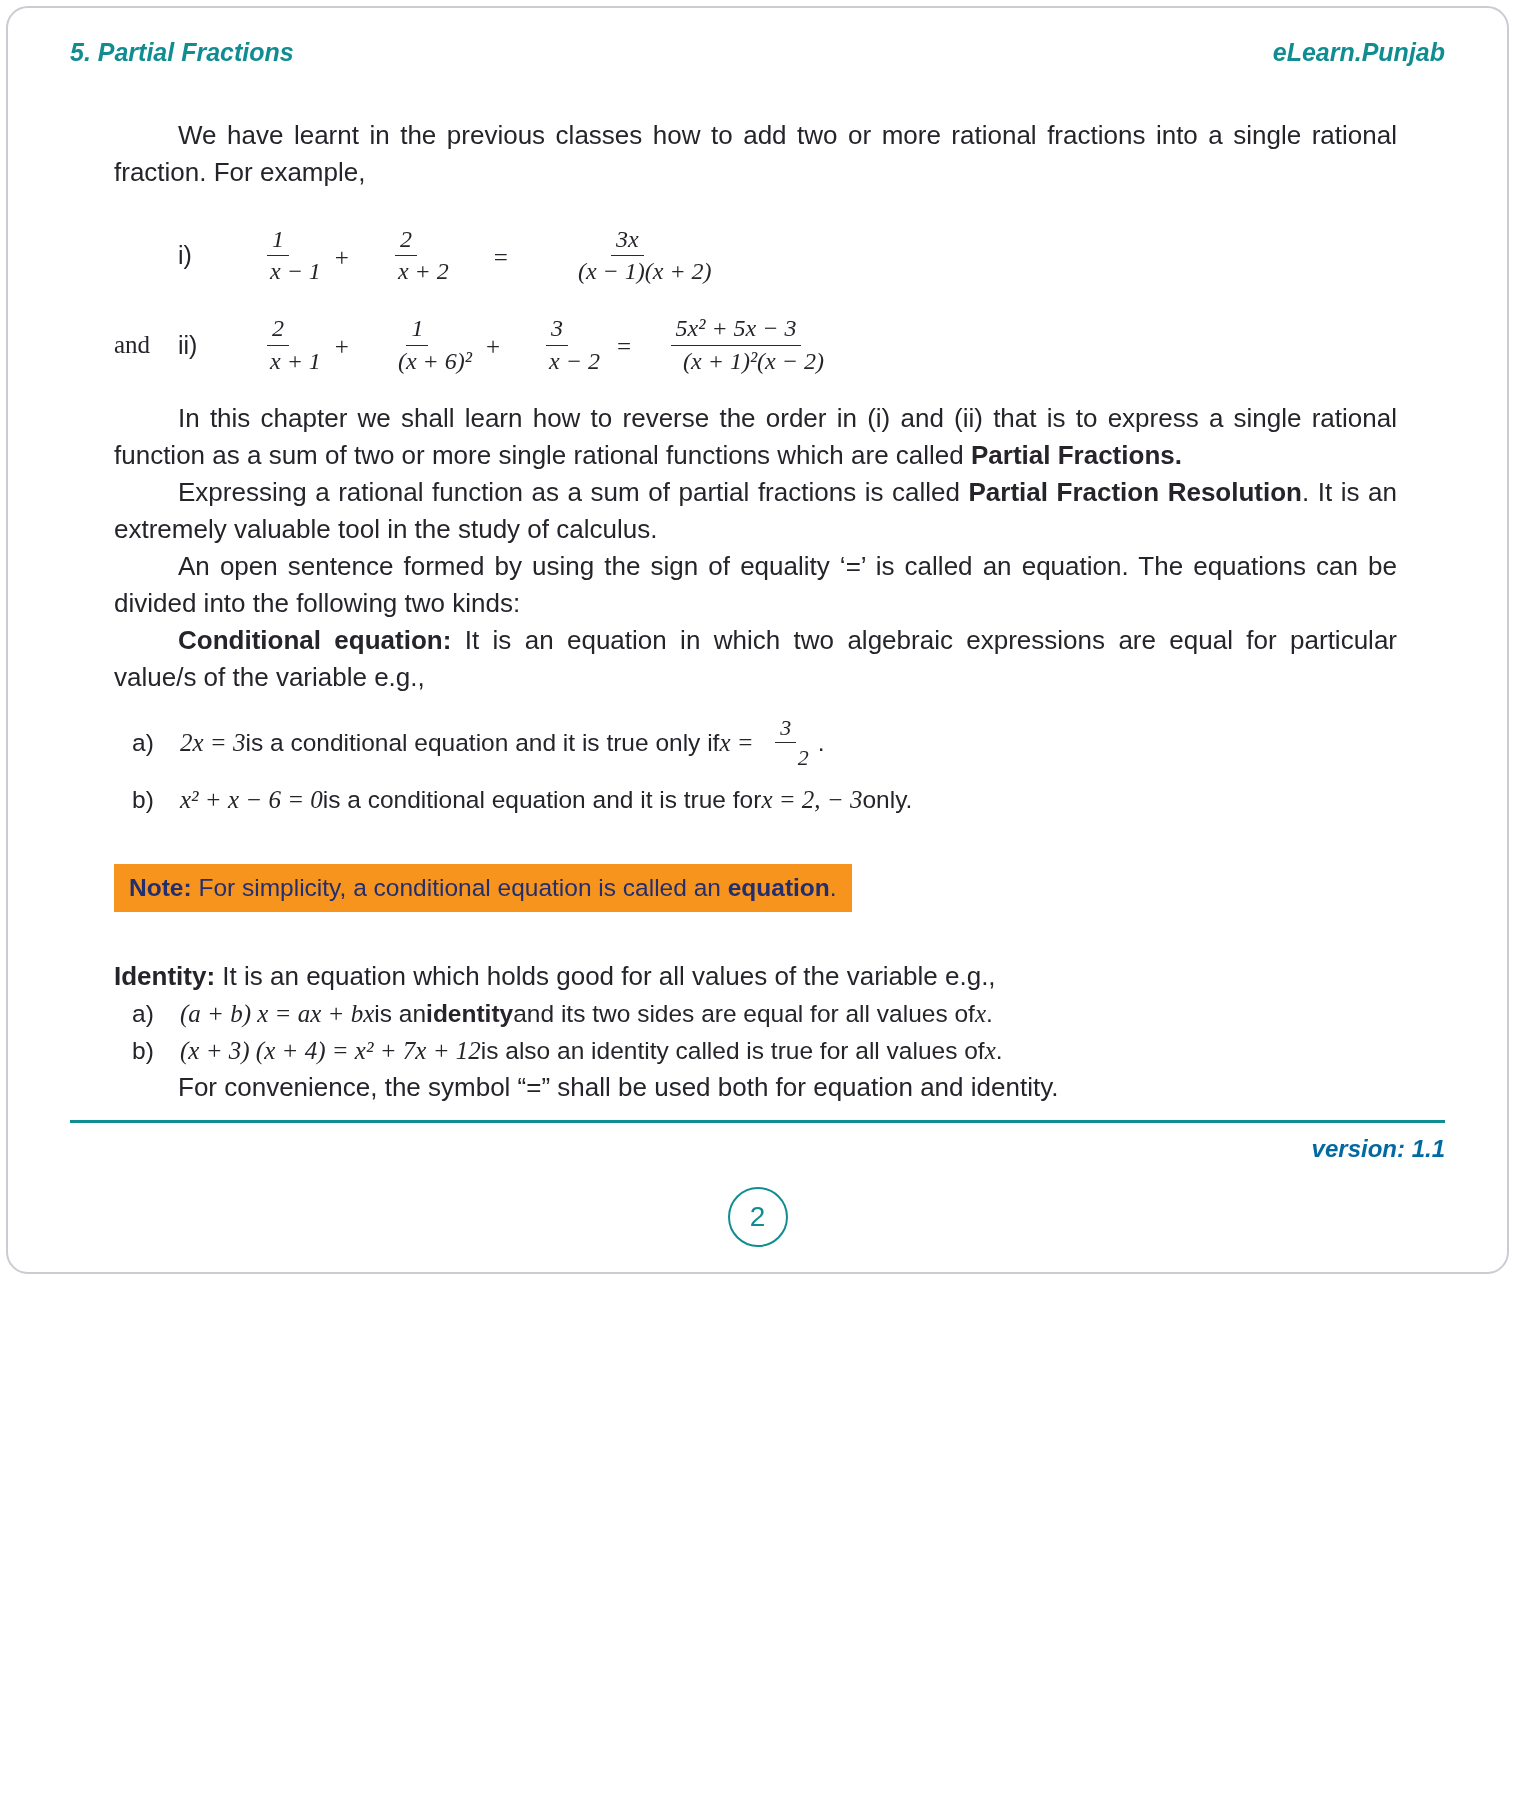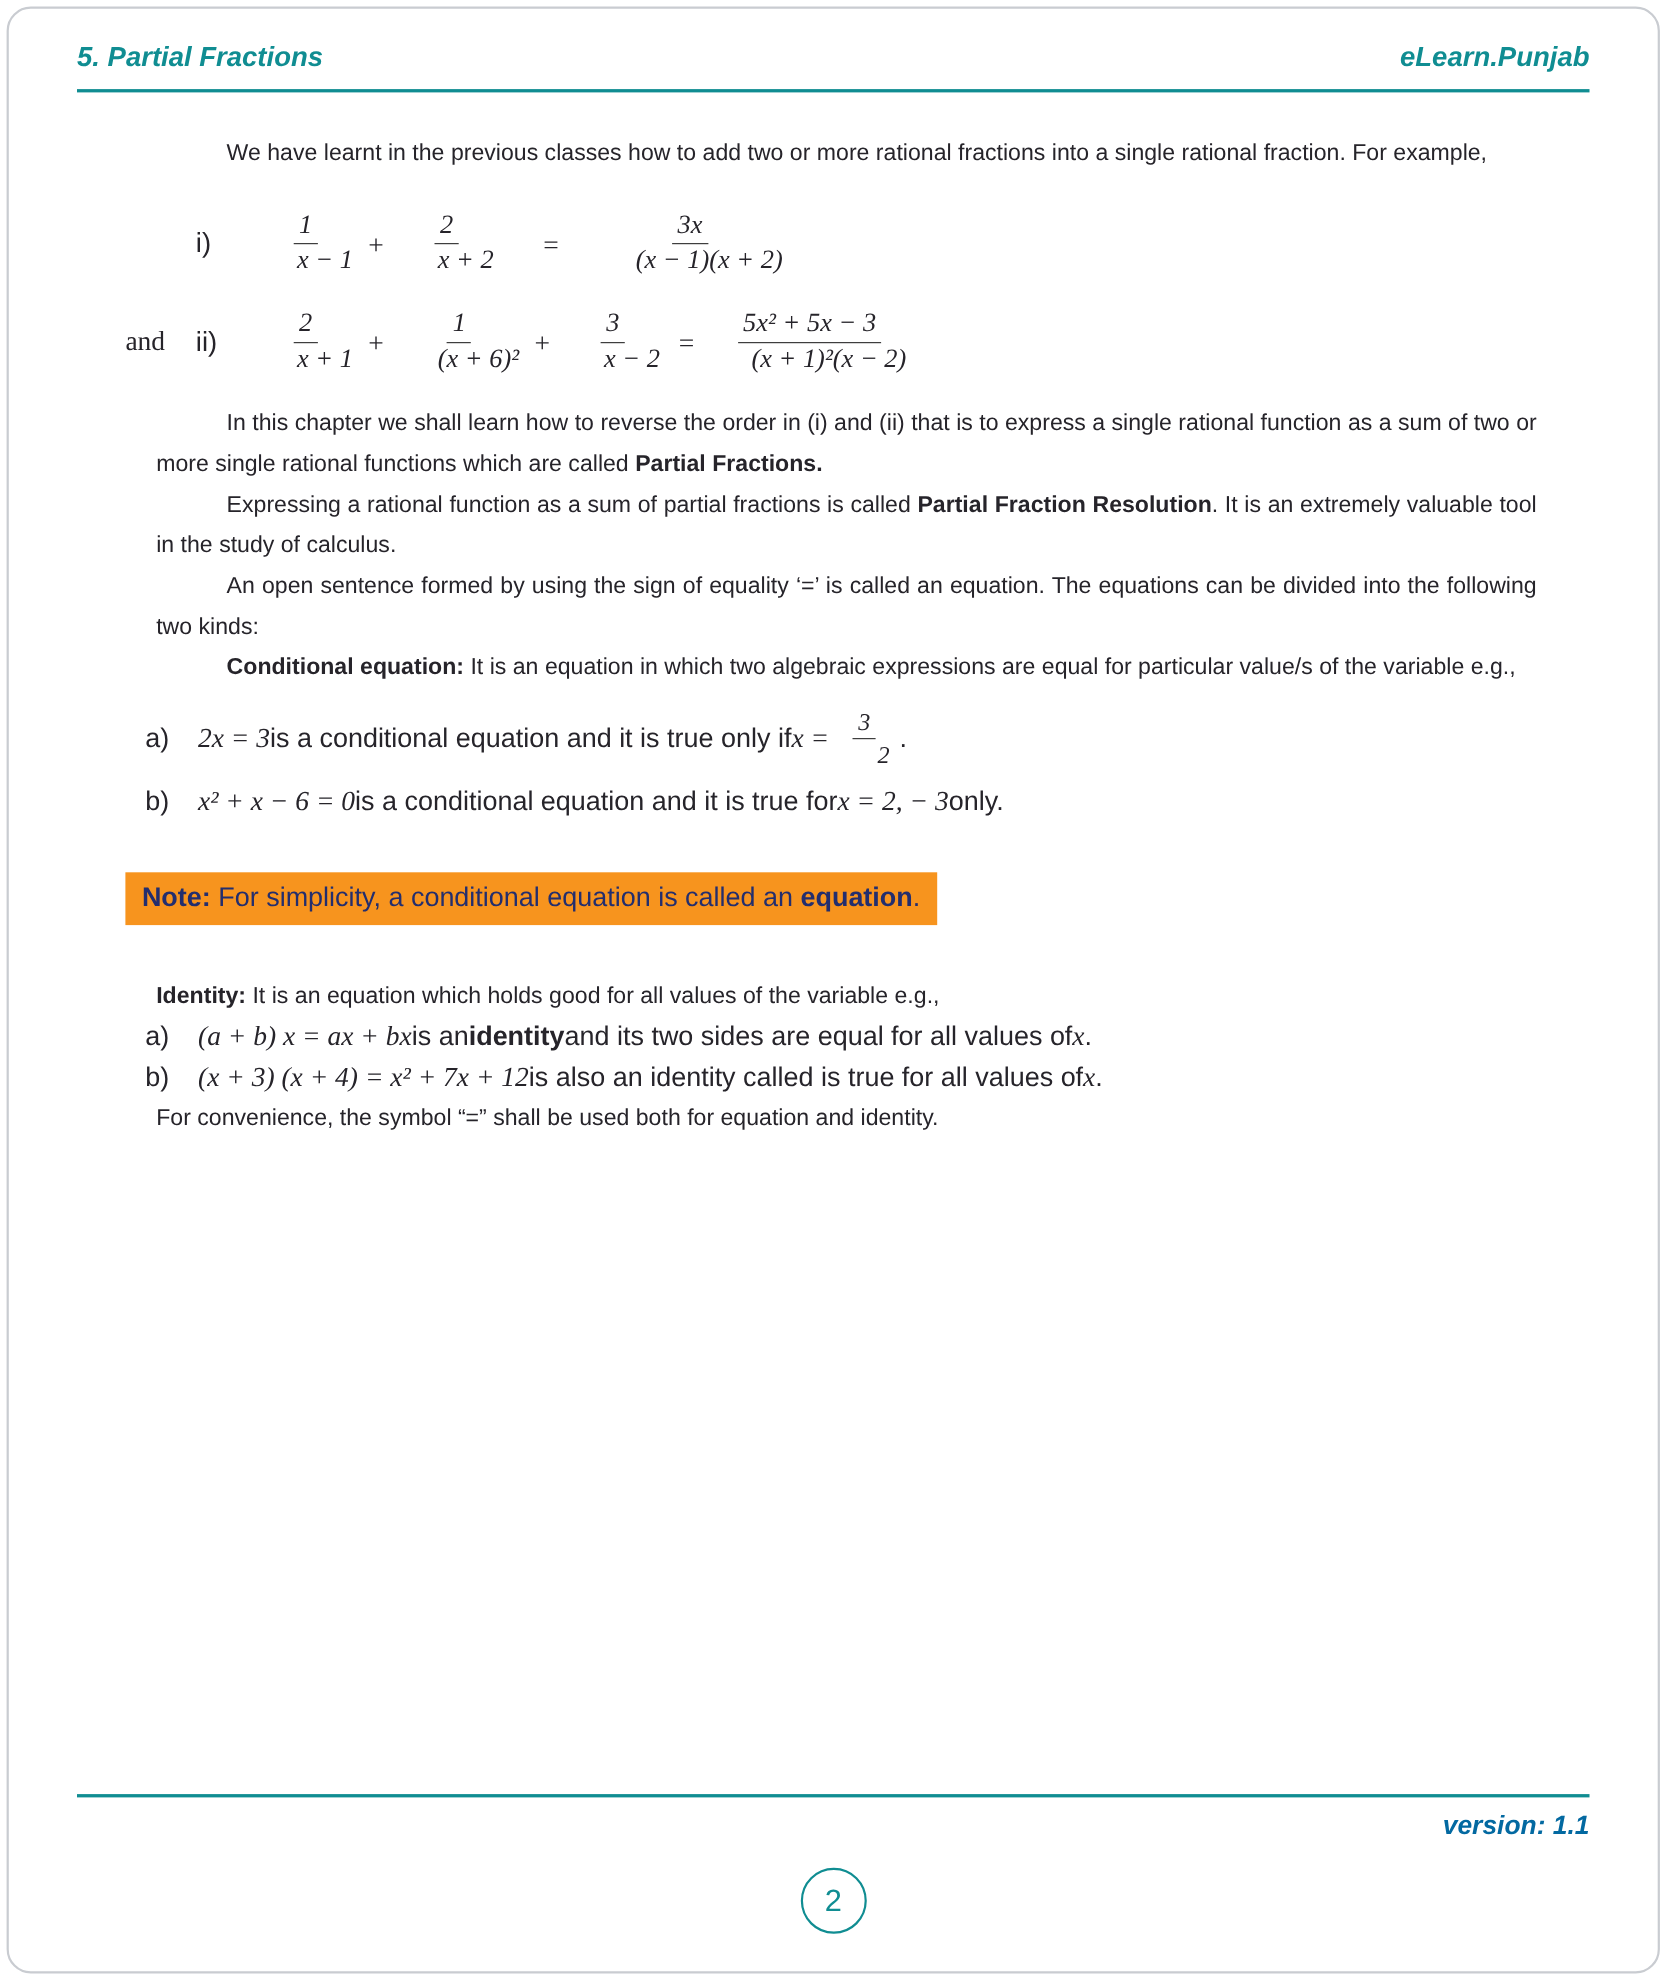--- a/index.html
+++ b/index.html
@@ -1,20 +1,20 @@
 <!DOCTYPE html>
 <html><head>
 <meta charset="utf-8">
 <style>
   * { box-sizing: border-box; margin: 0; padding: 0; }
   html, body { background: #ffffff; }
   body { width: 1515px; height: 1800px; font-family: "Liberation Sans", sans-serif; }
 
   .page {
-    margin: 6px; width: 1503px; height: 1788px;
+    margin: 6px; width: 1503px; height: 1268px;
     background: #ffffff;
     border: 2px solid #c9ccd1;
     border-radius: 22px;
     display: flex; flex-direction: column;
     padding-top: 30px; padding-bottom: 34px;
     overflow: hidden;
   }
 
   
   .page-header {
@@ -29,21 +29,21 @@
 
   
   main { padding: 0 110px 0 106px; color: #26242a; }
   h1.section-title {
     margin-top: 58px;
     font-family: "DejaVu Serif", serif;
     font-size: 38px; font-weight: 700; color: #e5234b;
     letter-spacing: 0.5px;
   }
   p.body-p {
-    font-size: 21px; line-height: 37px; text-align: justify; margin-left: 28px;
+    font-size: 26px; line-height: 37px; text-align: justify;
   }
   .indent { text-indent: 64px; }
   .mt-lg { margin-top: 36px; }
   .mt-md { margin-top: 26px; }
   b, .bold { font-weight: 700; }
 
   .math {
     font-family: "Liberation Serif", serif;
     font-style: italic; font-size: 25px; text-align: right;
   }

